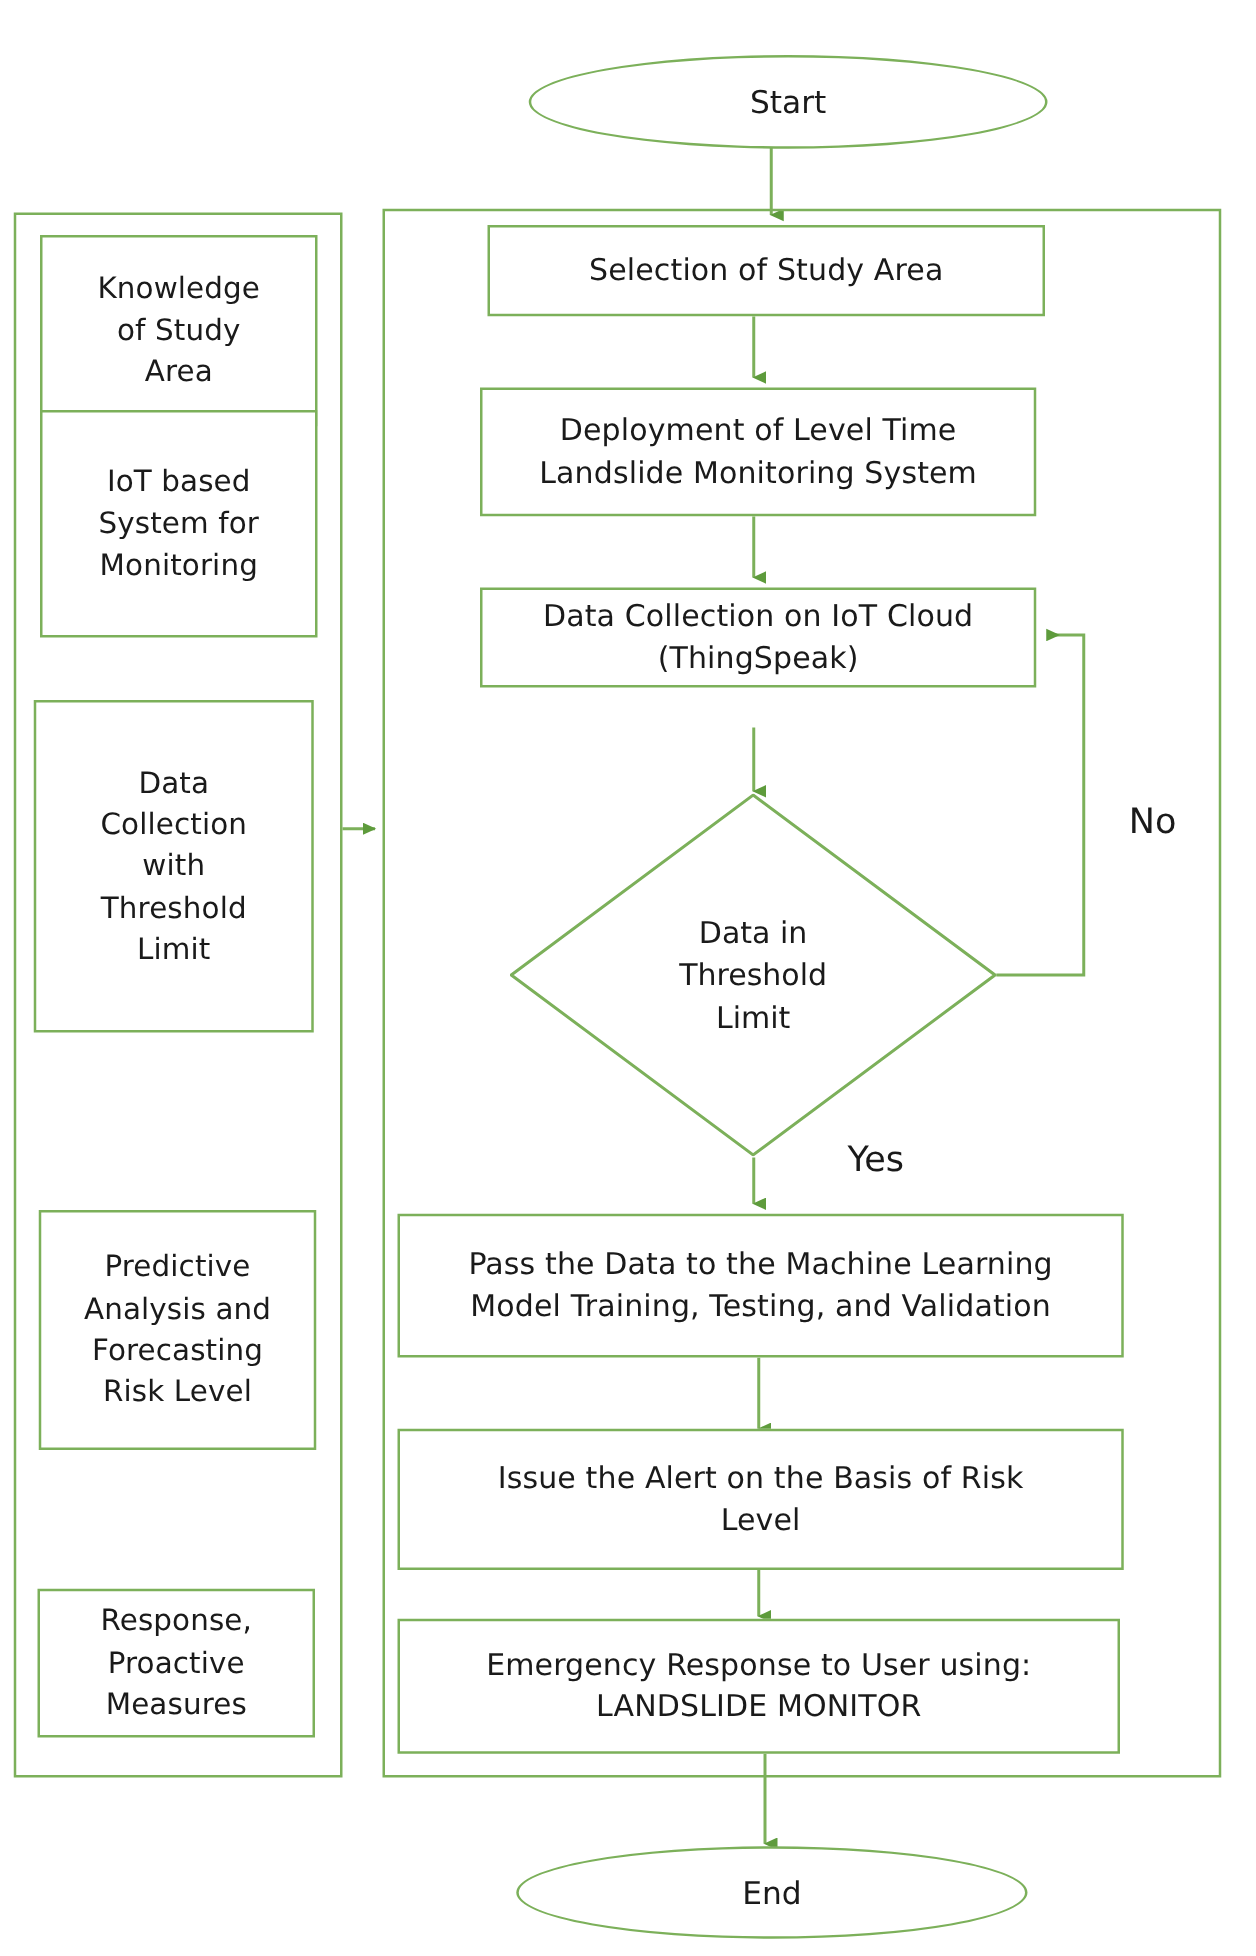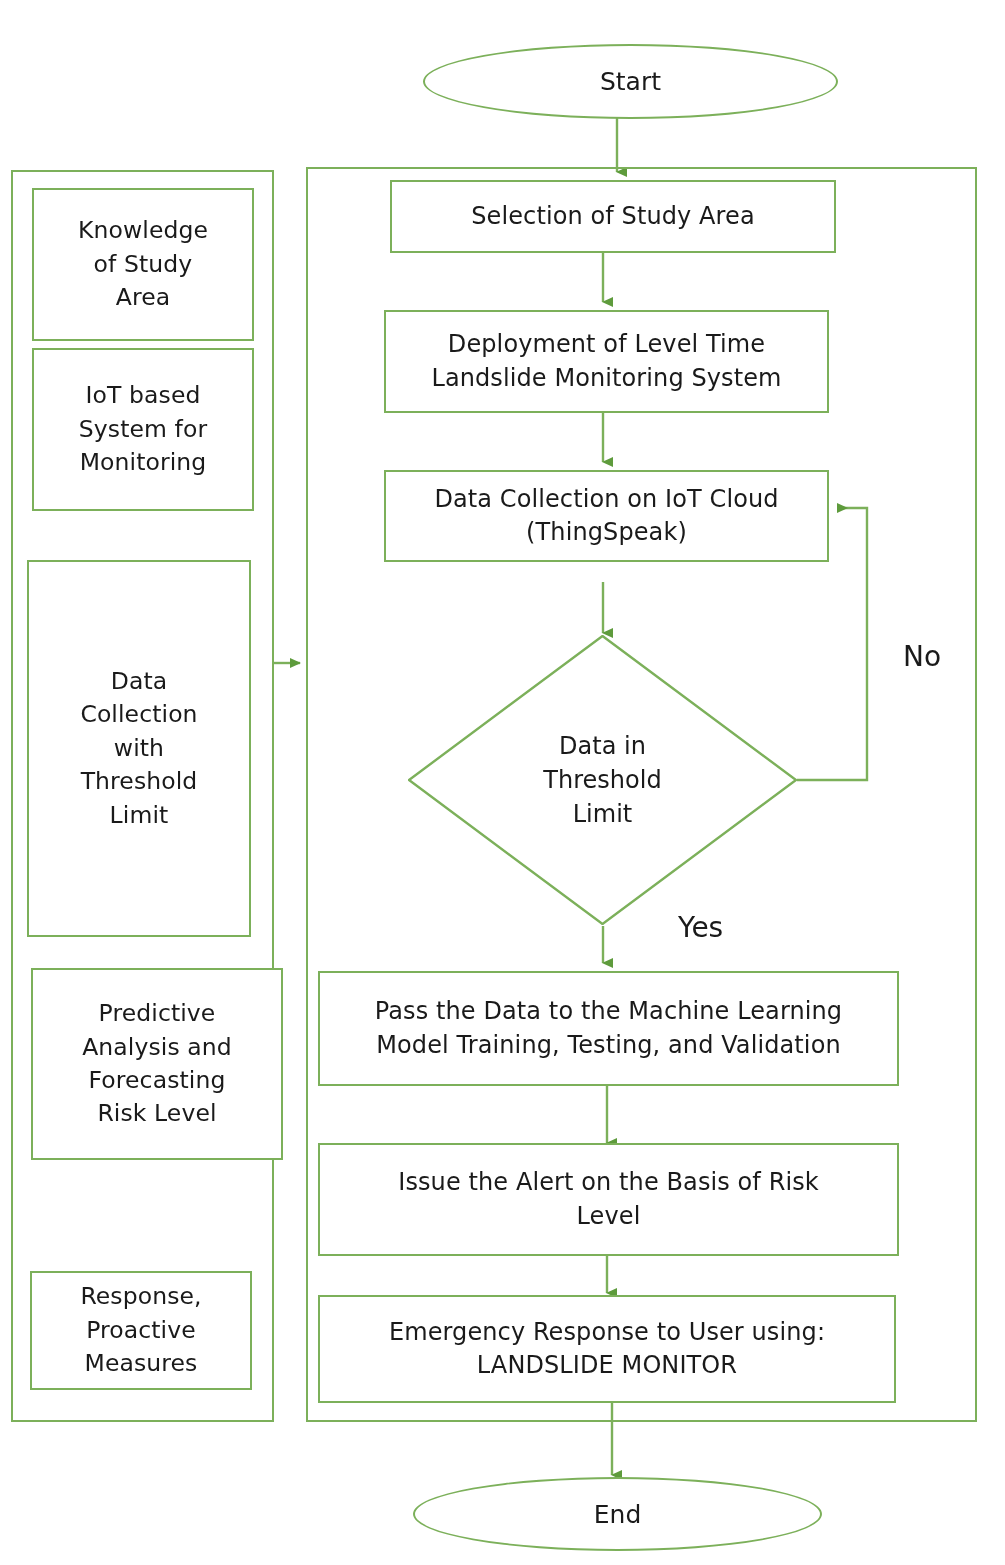--- a/index.html
+++ b/index.html
@@ -124,35 +124,35 @@
   <div class="container-box" style="left:11px; top:170px; width:263px; height:1252px;"></div>
 
   <div class="container-box" style="left:306px; top:167px; width:671px; height:1255px;"></div>
 
   <div class="node side-node" style="left:32px; top:188px; width:222px; height:153px;">
     <span class="txt">Knowledge
 of Study
 Area</span>
   </div>
 
-  <div class="node side-node" style="left:32px; top:348px; width:222px; height:163px;">
+  <div class="node side-node" style="left:32px; top:328px; width:222px; height:182px;">
     <span class="txt">IoT based
 System for
 Monitoring</span>
   </div>
 
-  <div class="node side-node" style="left:27px; top:560px; width:224px; height:377px;">
+  <div class="node side-node" style="left:27px; top:560px; width:224px; height:266px;">
     <span class="txt">Data
 Collection
 with
 Threshold
 Limit</span>
   </div>
 
-  <div class="node side-node" style="left:31px; top:968px; width:252px; height:192px;">
+  <div class="node side-node" style="left:31px; top:968px; width:222px; height:192px;">
     <span class="txt">Predictive
 Analysis and
 Forecasting
 Risk Level</span>
   </div>
 
   <div class="node" style="left:390px; top:180px; width:446px; height:73px;">
     <span class="txt">Selection of Study Area</span>
   </div>
 
@@ -160,21 +160,21 @@
     <span class="txt">Response,
 Proactive
 Measures</span>
   </div>
 
   <div class="node" style="left:384px; top:310px; width:445px; height:103px;">
     <span class="txt">Deployment of Level Time
 Landslide Monitoring System</span>
   </div>
 
-  <div class="node" style="left:384px; top:470px; width:445px; height:92px;">
+  <div class="node" style="left:384px; top:470px; width:445px; height:80px;">
     <span class="txt">Data Collection on IoT Cloud
 (ThingSpeak)</span>
   </div>
 
   <div style="position:absolute; left:408px; top:635px; width:389px; height:290px;">
     <svg width="389" height="290" viewBox="0 0 389 290" xmlns="http://www.w3.org/2000/svg" style="position:absolute; left:0; top:0;">
       <polygon points="194.5,1 388,145 194.5,289 1,145" fill="#ffffff" stroke="#7cb05a" stroke-width="2.4"></polygon>
     </svg>
     <div style="position:absolute; left:0; top:0; width:389px; height:290px;
                 display:flex; align-items:center; justify-content:center;

